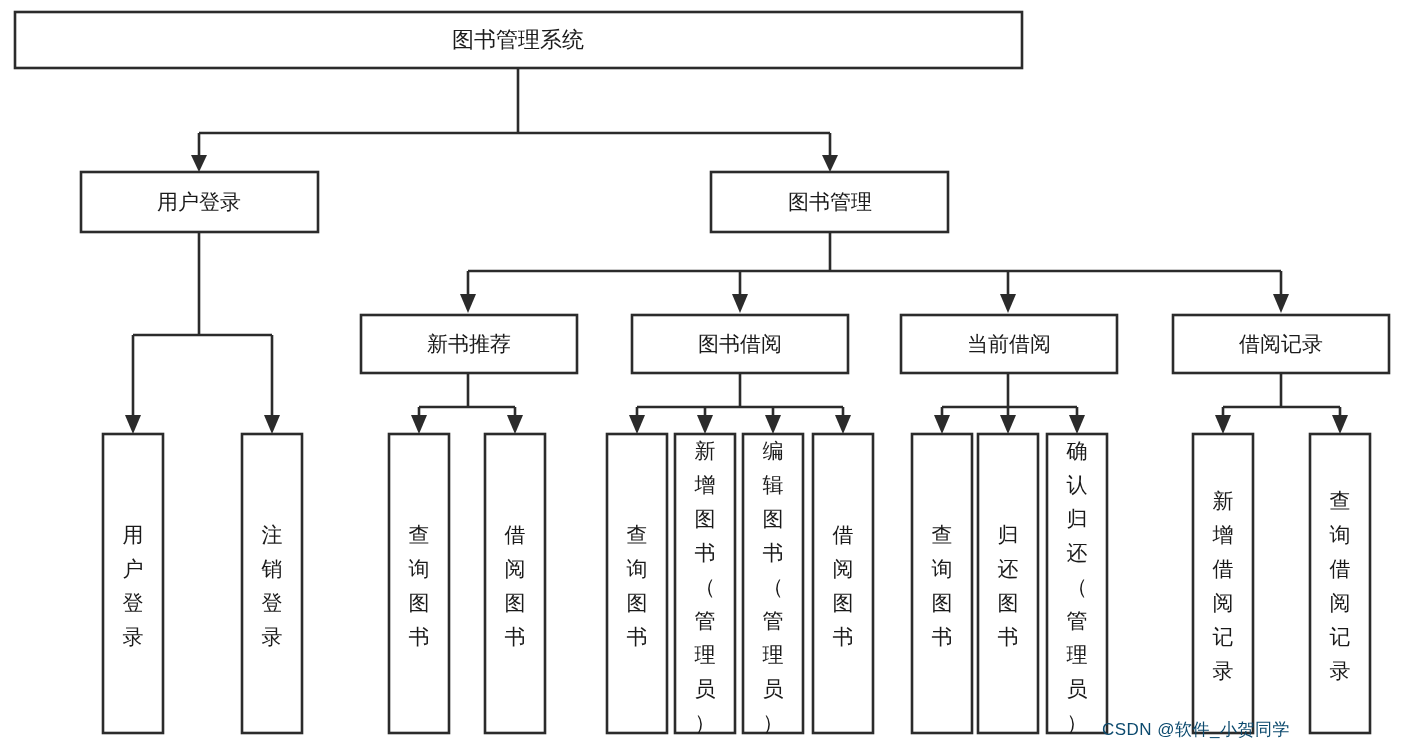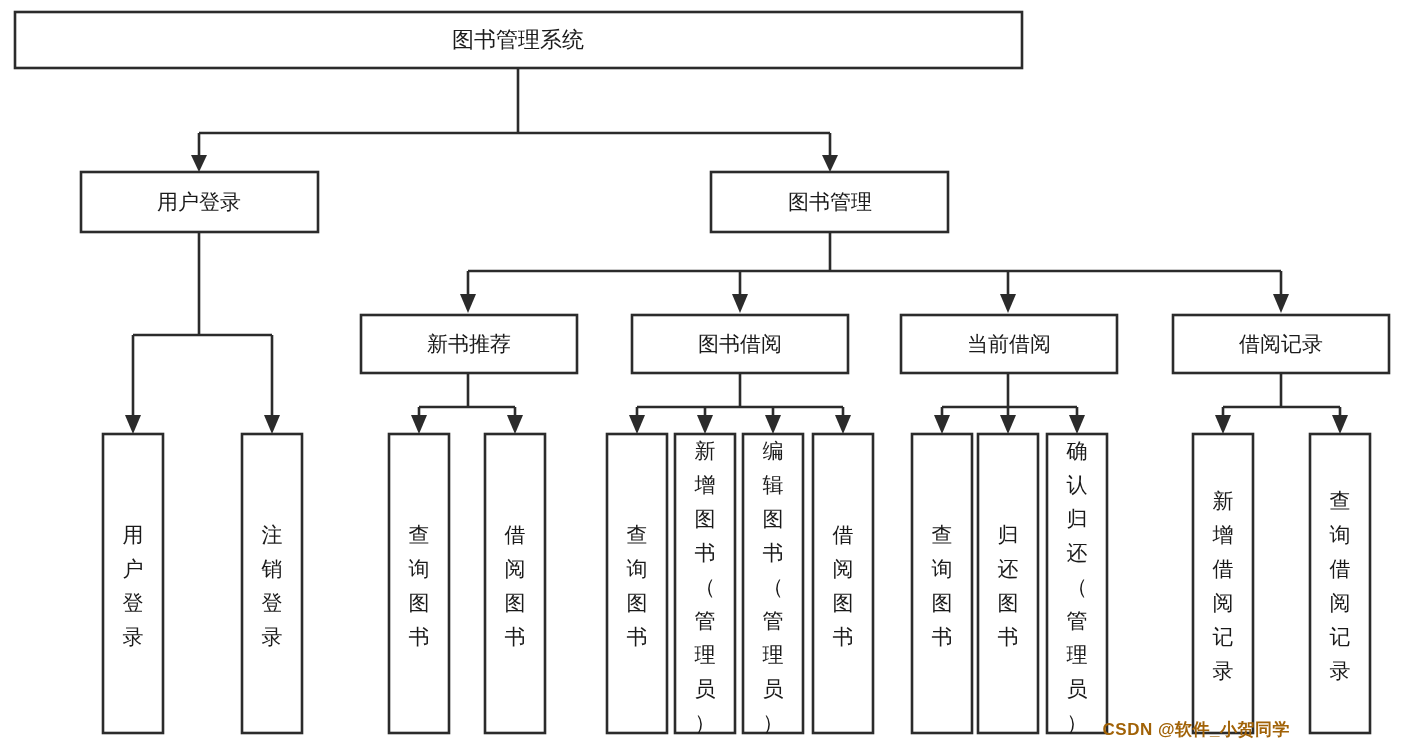--- a/index.html
+++ b/index.html
@@ -58,25 +58,24 @@
     fill: #1a1a1a;
     text-anchor: middle;
     white-space: pre;
   }
   .watermark {
     position: absolute;
     right: 8px;
     bottom: 6px;
     font-family: "Liberation Sans", "DejaVu Sans", sans-serif;
     font-size: 17px;
-    color: #a16207;
+    color: #0c4a6e;
     letter-spacing: 0.5px;
     pointer-events: none;
     white-space: nowrap;
-    font-weight: bold;
   }
 </style>
 </head>
 <body>
 
 <div id="diagram-root">
 
   <svg id="flow" viewBox="0 0 1405 747">
 
     <g>

